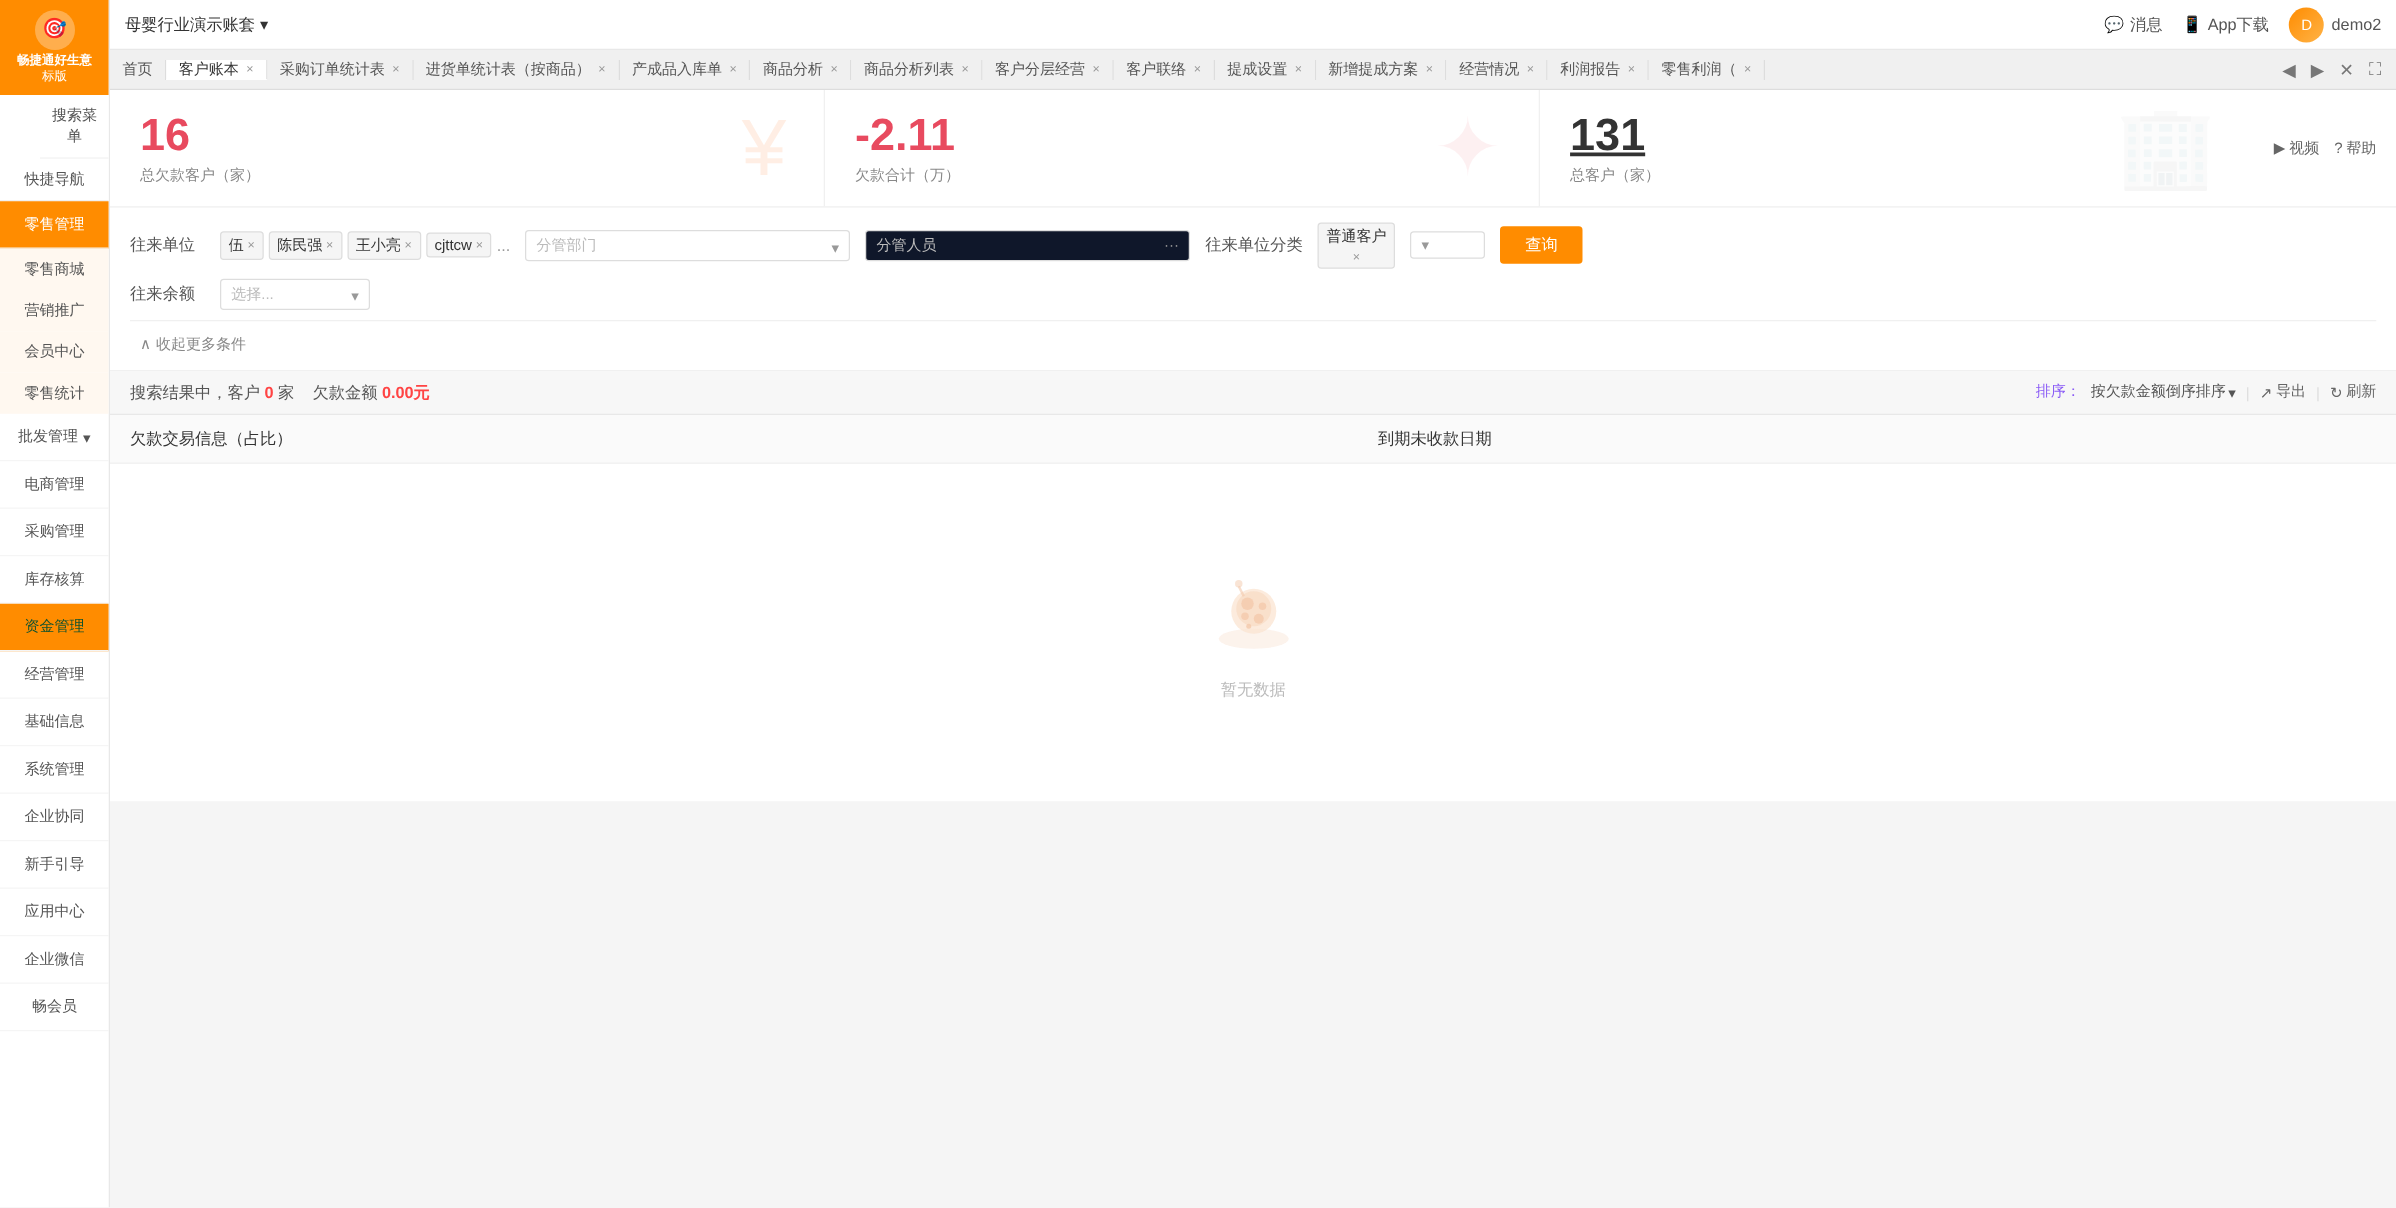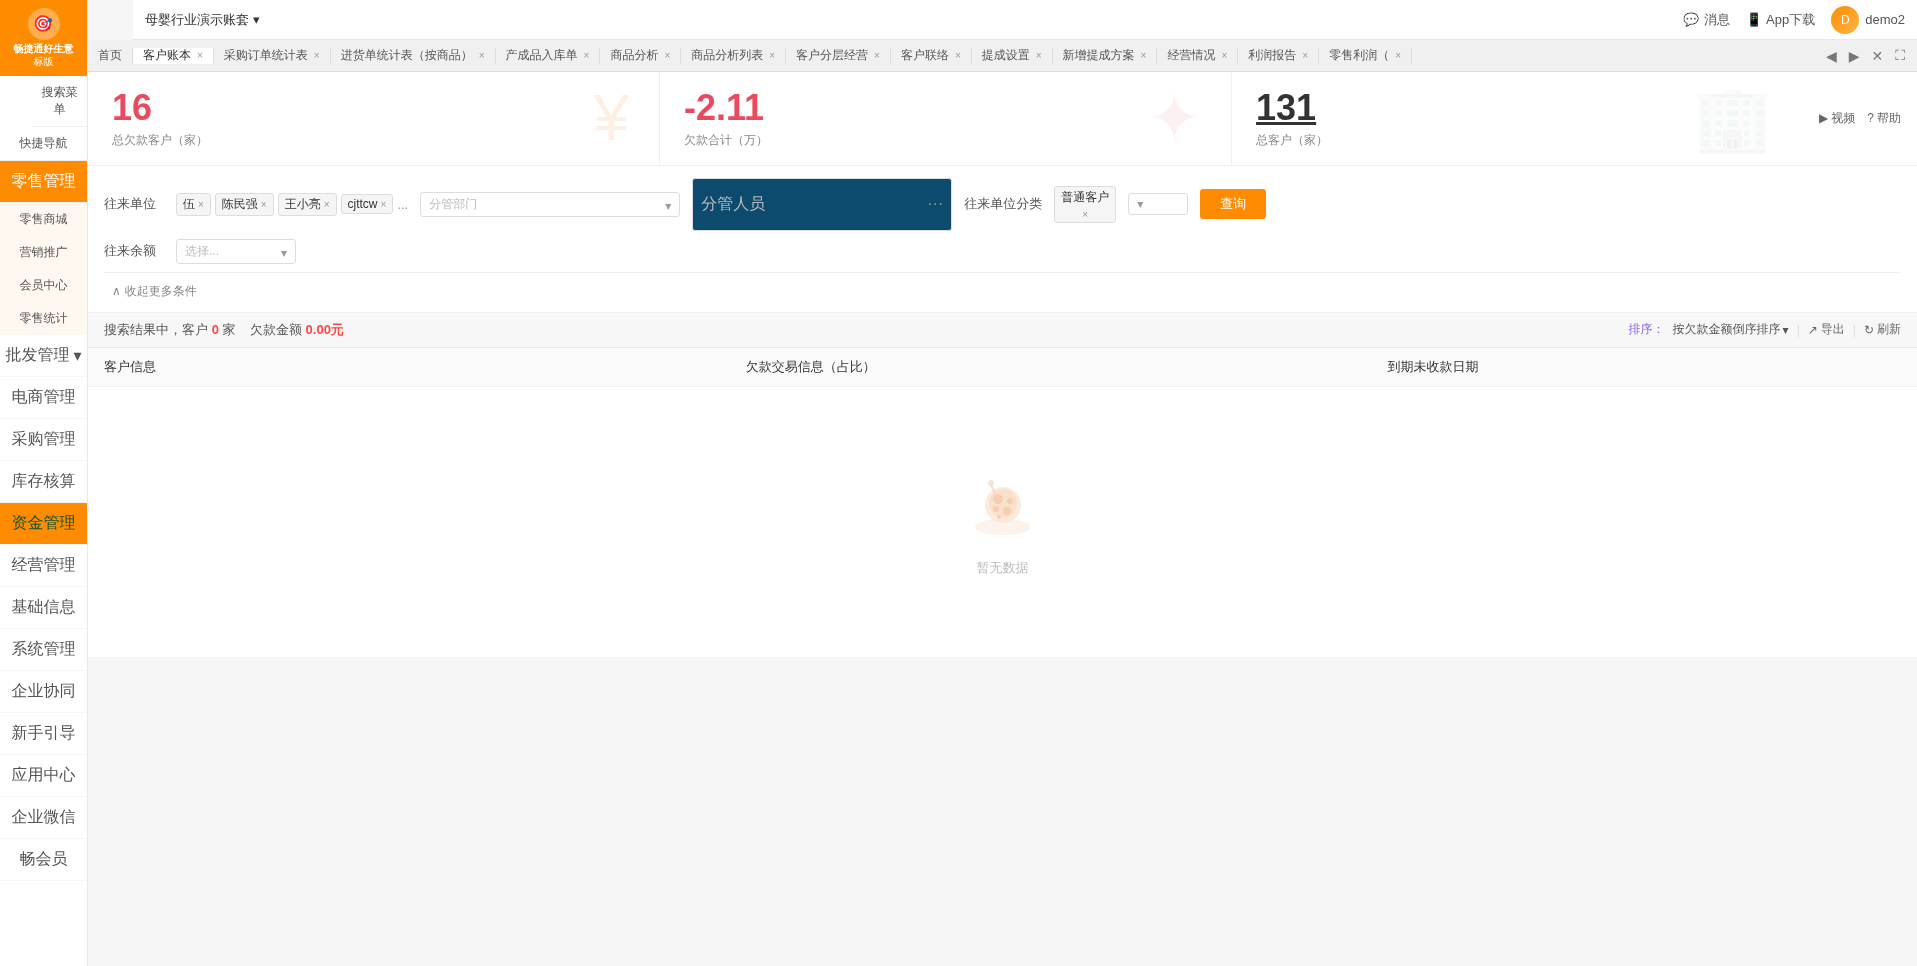--- a/index.html
+++ b/index.html
@@ -56,21 +56,21 @@
       border-bottom: 1px solid #f0f0f0;
       text-align: center;
       font-size: 12px;
       color: #555;
       cursor: pointer;
       padding: 8px 4px;
     }
     .sidebar-item {
       padding: 10px 4px;
       text-align: center;
-      font-size: 16px;
+      font-size: 12px;
       color: #555;
       cursor: pointer;
       border-bottom: 1px solid #f5f5f5;
     }
     .sidebar-item.active { background: #ff8c00; color: #fff; }
     .sidebar-sub-item {
       padding: 8px 4px;
       text-align: center;
       font-size: 12px;
       color: #555;
@@ -89,21 +89,20 @@
     
     .topbar {
       height: 40px;
       background: #fff;
       display: flex;
       align-items: center;
       justify-content: space-between;
       padding: 0 12px;
       border-bottom: 1px solid #e8e8e8;
       flex-shrink: 0;
-      margin-left: 45px;
     }
     .topbar-left {
       display: flex;
       align-items: center;
       gap: 8px;
     }
     .topbar-select {
       display: flex;
       align-items: center;
       gap: 4px;
@@ -278,26 +277,26 @@
     }
     .filter-select .arrow { margin-left: auto; }
     .filter-select-wide {
       min-width: 260px;
     }
     .filter-input-wide {
       display: flex;
       align-items: center;
       border: 1px solid #ddd;
       border-radius: 3px;
-      padding: 15px 8px;
+      padding: 3px 8px;
       min-width: 260px;
-      font-size: 16px;
+      font-size: 12px;
       color: #999;
       cursor: pointer;
-      background: #0c4a6e;
+      background: #0f172a;
       gap: 4px;
     }
     .category-tag {
       display: flex;
       align-items: center;
       gap: 3px;
       background: #f5f5f5;
       border: 1px solid #ddd;
       border-radius: 3px;
       padding: 2px 6px;
@@ -645,21 +644,20 @@
         <span class="sep">|</span>
         <div class="action-btn">
           <span>↻</span>
           <span>刷新</span>
         </div>
       </div>
     </div>
 
     <div class="table-area">
       <div class="table-header">
-        <div class="col-customer">客户信息</div>
         <div class="col-debt">欠款交易信息（占比）</div>
         <div class="col-date">到期未收款日期</div>
       </div>
 
       <div class="empty-state">
         <div class="empty-icon">
           <svg viewBox="0 0 80 80" xmlns="http://www.w3.org/2000/svg">
             <ellipse cx="40" cy="60" rx="28" ry="8" fill="#f0c0a0" opacity="0.4"></ellipse>
             <circle cx="40" cy="38" r="18" fill="#f5c8a0" opacity="0.7"></circle>
             <circle cx="40" cy="36" r="14" fill="#f0b080" opacity="0.6"></circle>

